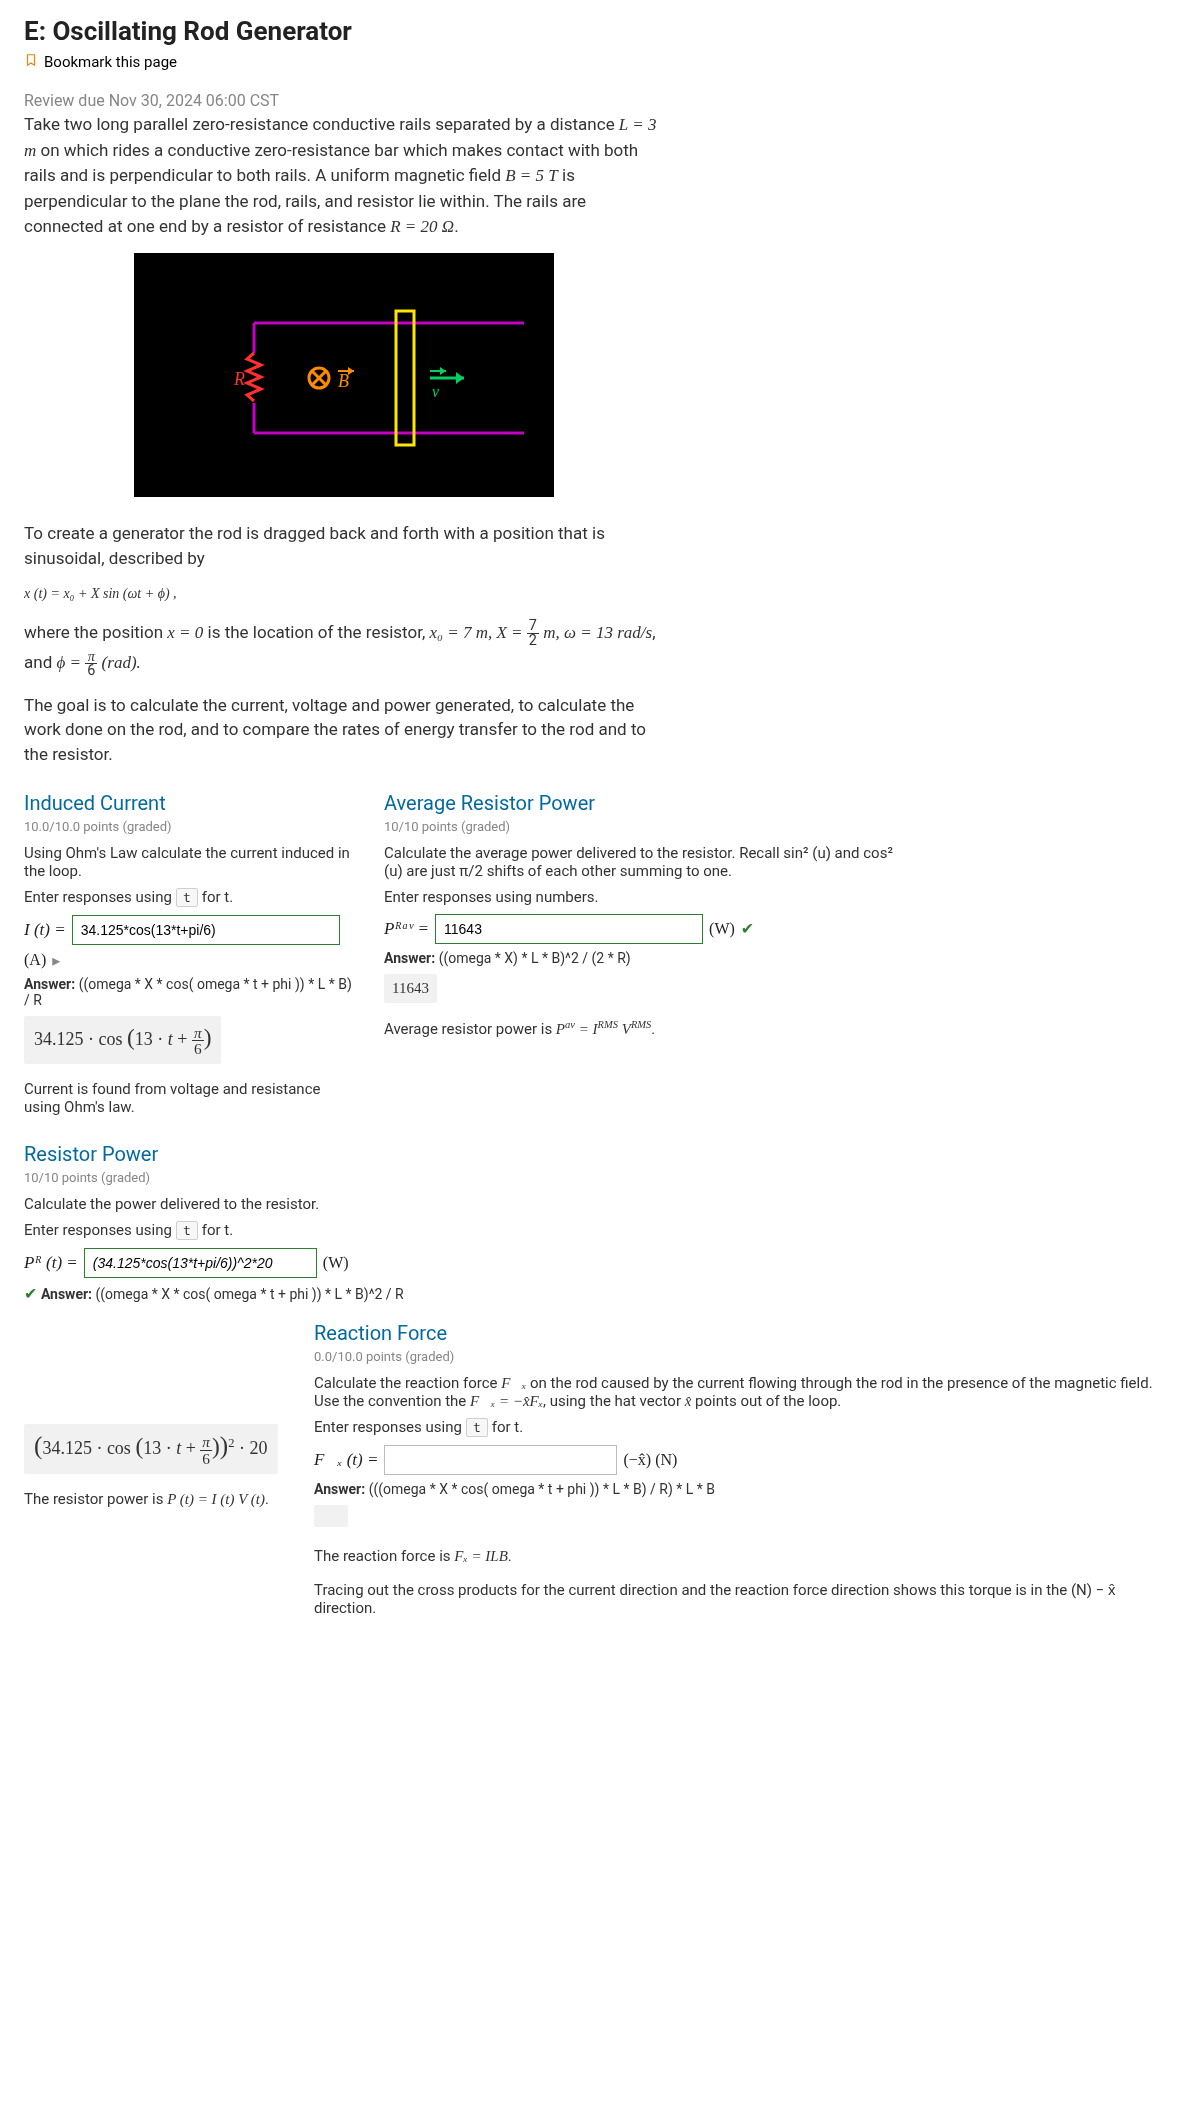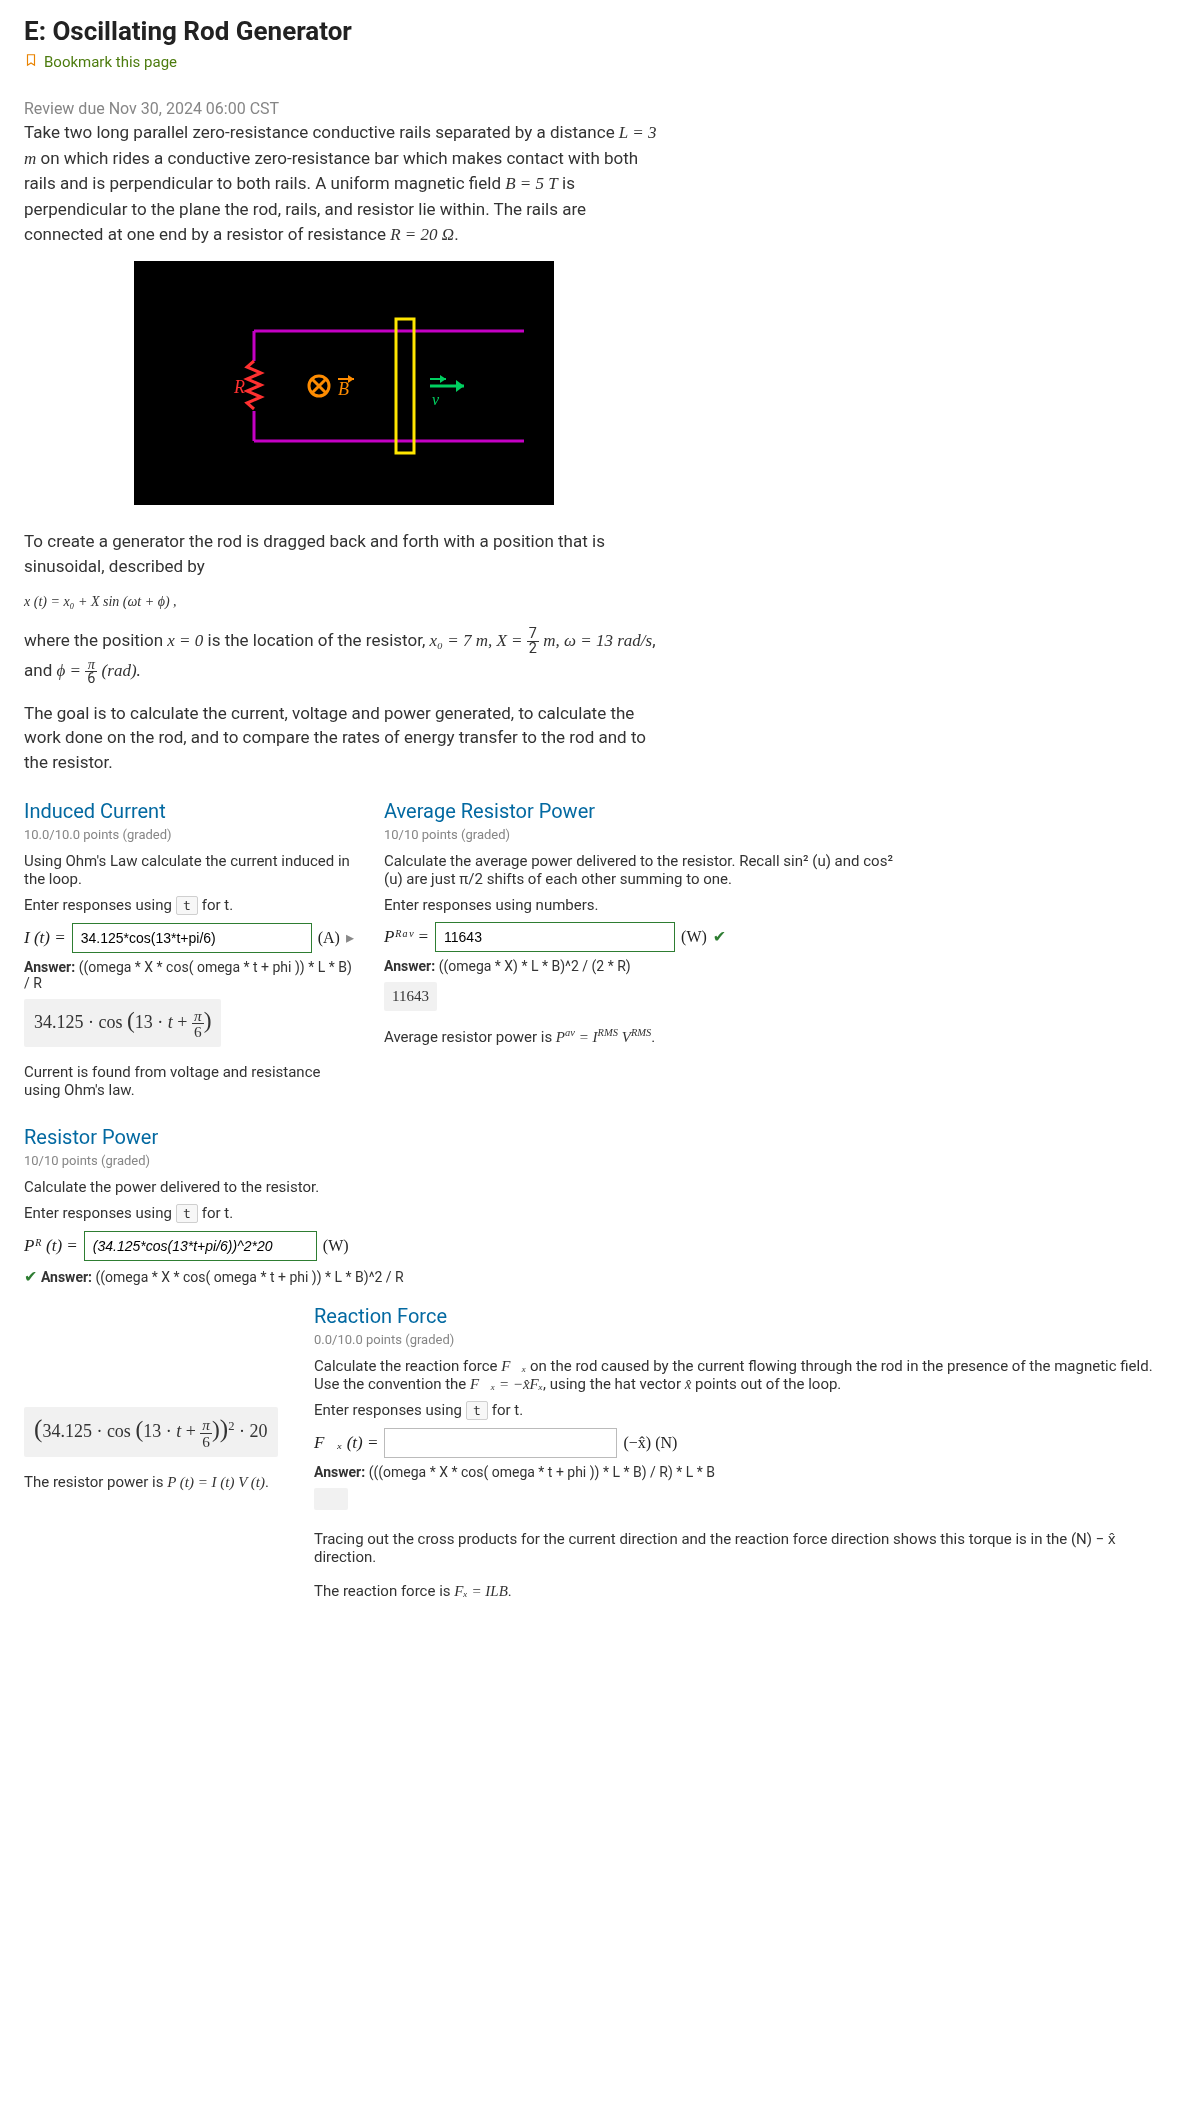--- a/index.html
+++ b/index.html
@@ -7,22 +7,22 @@
     margin: 0;
     font-family: -apple-system, BlinkMacSystemFont, "Segoe UI", Roboto, Helvetica, Arial, sans-serif;
     background: #fff;
     color: #222;
     width: 1178px;
   }
   .page { padding: 12px 24px; }
   .title { font-size: 26px; font-weight: 700; margin: 4px 0 6px 0; }
   .bookmark {
     display: inline-flex; align-items: center; gap: 6px;
-    color: #4d7c0f; font-size: 15px; cursor: pointer;
-    margin-bottom: 28px;
+    color: #000000; font-size: 15px; cursor: pointer;
+    margin-bottom: 20px;
   }
   .bookmark svg { width: 14px; height: 14px; stroke: #e98300; fill: none; stroke-width: 2; }
 
   .main-col { width: 640px; }
   .duedate { color: #868686; font-size: 16px; margin-bottom: 2px; }
   .prose { color: #333; font-size: 17px; line-height: 1.45; }
   .prose p { margin: 0 0 14px 0; }
   .math-i { font-family: "Times New Roman", Georgia, serif; font-style: italic; }
   .eq-center { text-align: left; font-family: "Times New Roman", Georgia, serif; font-style: normal; font-size: 14px; margin: 14px 0; }
   .frac { display:inline-block; vertical-align:middle; text-align:center; font-size:0.85em; line-height:1; }
@@ -42,21 +42,21 @@
     margin: 0 4px;
   }
   .input-row { display:flex; align-items:center; gap:6px; margin:6px 0; flex-wrap:wrap; }
   .eq-label { font-family:"Times New Roman", Georgia, serif; font-size:17px; }
   .ans-input {
     border:1px solid #2e7d32; background:#fff;
     height:30px; padding:4px 8px; font-size:14px;
     width: 240px;
   }
   .ans-input.wide { width: 233px; font-style: italic; }
-  .ans-input.mid { width: 240px; }
+  .ans-input.mid { width: 268px; }
   .ans-input.plain { border:1px solid #bbb; }
   .unit-lbl { font-family:"Times New Roman", Georgia, serif; font-size:16px; }
   .check { color:#2e7d32; font-size:16px; }
   .ans-line { font-size:14px; color:#333; margin:4px 0; }
   .ans-line b { font-weight:700; }
   .formula-box {
     display:inline-block; background:#f1f1f1; padding:8px 10px; border-radius:2px;
     font-family:"Times New Roman", Georgia, serif; font-size:18px; color:#333;
     margin:4px 0 10px 0;
   }
@@ -224,20 +224,20 @@
       </div>
       <div class="input-row">
         <span class="eq-label math-i">F⃗ₓ (t) =</span>
         <input class="ans-input wide plain" value="" style="">
         <span class="unit-lbl">(−x̂) (N)</span>
       </div>
       <div class="ans-line">
         <b>Answer:</b> <span>(((omega * X * cos( omega * t + phi )) * L * B) / R) * L * B</span>
       </div>
       <div class="formula-box small" style="min-width:34px; min-height:22px;"></div>
-      <div class="expl">Tracing out the cross products for the current direction and the reaction force direction shows this torque is in the (N) − x̂ direction.</div>
       <div class="expl">
         The reaction force is <span class="math-i">Fₓ = ILB</span>.
       </div>
+      <div class="expl">Tracing out the cross products for the current direction and the reaction force direction shows this torque is in the (N) − x̂ direction.</div>
     </div>
   </div>
 
 </div>
 
 </body></html>

